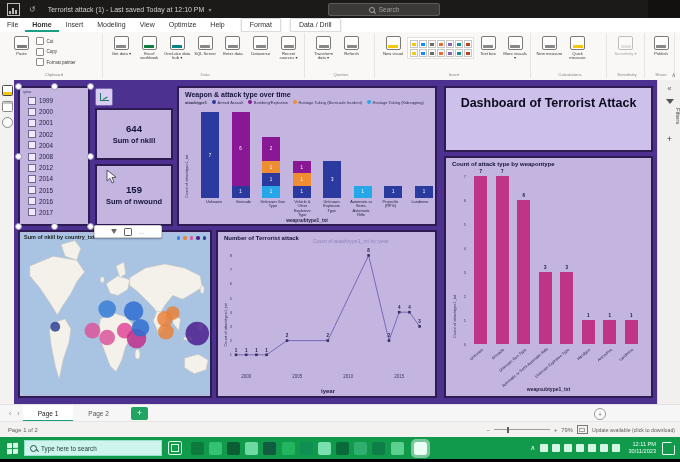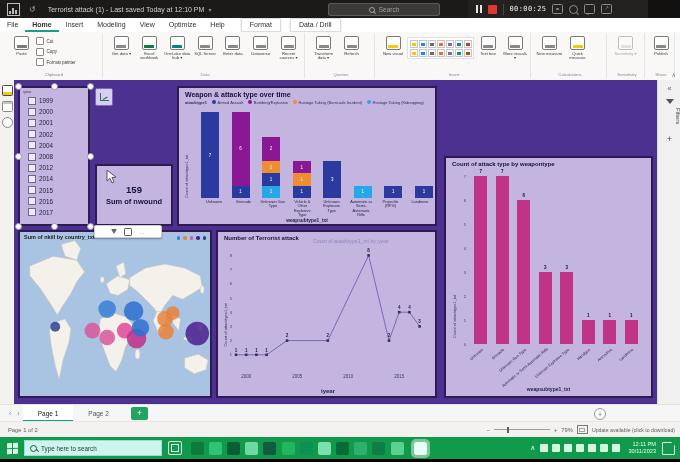--- a/index.html
+++ b/index.html
@@ -159,33 +159,20 @@
         <i></i>
         <i></i>
       </span>
     <span class="tb-undo">↺</span>
     <span class="tb-title">Terrorist attack (1) - Last saved Today at 12:10 PM</span>
     <span class="tb-chev">▾</span>
     <div class="tb-search">
       <span class="mag"></span>
       <span>Search</span>
     </div>
-    <div class="recorder">
-      <span class="pause">
-          <i></i>
-          <i></i>
-        </span>
-      <span class="stopbtn"></span>
-      <span class="recdiv"></span>
-      <span class="rectime">00:00:25</span>
-      <span class="rec-ic dot"></span>
-      <span class="rec-ic lens"></span>
-      <span class="rec-ic chat"></span>
-      <span class="rec-ic share"></span>
-    </div>
   </div>
   <div class="corner"></div>
   <div class="reddot"></div>
 
   <div class="menubar">
     <span id="menu-tabs" style="display:flex;align-items:center;">
         <span class="mtab">File</span>
         <span class="mtab active">Home</span>
         <span class="mtab">Insert</span>
         <span class="mtab">Modeling</span>
@@ -464,20 +451,24 @@
     <span class="hdl" style="left:1px;top:73px;"></span>
     <span class="hdl" style="left:73px;top:73px;"></span>
     <span class="hdl" style="left:1px;top:143px;"></span>
     <span class="hdl" style="left:37px;top:143px;"></span>
     <span class="hdl" style="left:73px;top:143px;"></span>
 
     <div class="insbtn" style="left:81px;top:8px;width:16px;height:16px;">
       <span class="ins-ic"></span>
     </div>
 
+    <div class="panel card" style="left:81px;top:28px;width:78px;height:52px;">
+      <span class="cval">644</span>
+      <span class="clab">Sum of nkill</span>
+    </div>
     <div class="panel card" style="left:81px;top:84px;width:78px;height:62px;">
       <span class="cval">159</span>
       <span class="clab">Sum of nwound</span>
     </div>
 
     <svg class="cursor" style="left:92px;top:90px;" width="11" height="14" viewBox="0 0 11 14">
       <path d="M1,0 L1,11 L4,8.4 L6,13 L8,12 L6,7.6 L10,7.2 Z" fill="#f4f2ff" stroke="#3a3a3a" stroke-width="0.8"></path>
     </svg>
 
     <div class="panel" style="left:163px;top:6px;width:260px;height:140px;">
@@ -636,20 +627,23 @@
           <text x="179.2" y="64.0" font-size="4.5" font-weight="bold" fill="#201d45" text-anchor="middle">4</text>
           <rect x="188.1" y="65.9" width="2.6" height="2.6" fill="#35305e"></rect>
           <text x="189.4" y="64.0" font-size="4.5" font-weight="bold" fill="#201d45" text-anchor="middle">4</text>
           <rect x="198.3" y="80.1" width="2.6" height="2.6" fill="#35305e"></rect>
           <text x="199.6" y="78.2" font-size="4.5" font-weight="bold" fill="#201d45" text-anchor="middle">3</text>
           <text x="108" y="148" font-size="6" font-weight="bold" fill="#201d45" text-anchor="middle">iyear</text>
           <text transform="rotate(-90 7 80)" x="7" y="80" font-size="4" fill="#3f3a63" text-anchor="middle">Count of attacktype1_txt</text>
         </svg>
     </div>
 
+    <div class="panel dtitlebox" style="left:430px;top:6px;width:209px;height:66px;">
+      <div class="dtitle">Dashboard of Terrorist Attack</div>
+    </div>
 
     <div class="panel" style="left:430px;top:76px;width:209px;height:242px;">
       <div class="ctitle sm">Count of attack type by weapontype</div>
       <div id="barplot">
           <div class="vbar" style="left: 4.3px; height: 168px; background: rgb(192, 52, 136);">
             <div class="vlab">7</div>
           </div>
           <div class="vbar" style="left: 25.8px; height: 168px; background: rgb(192, 52, 136);">
             <div class="vlab">7</div>
           </div>

